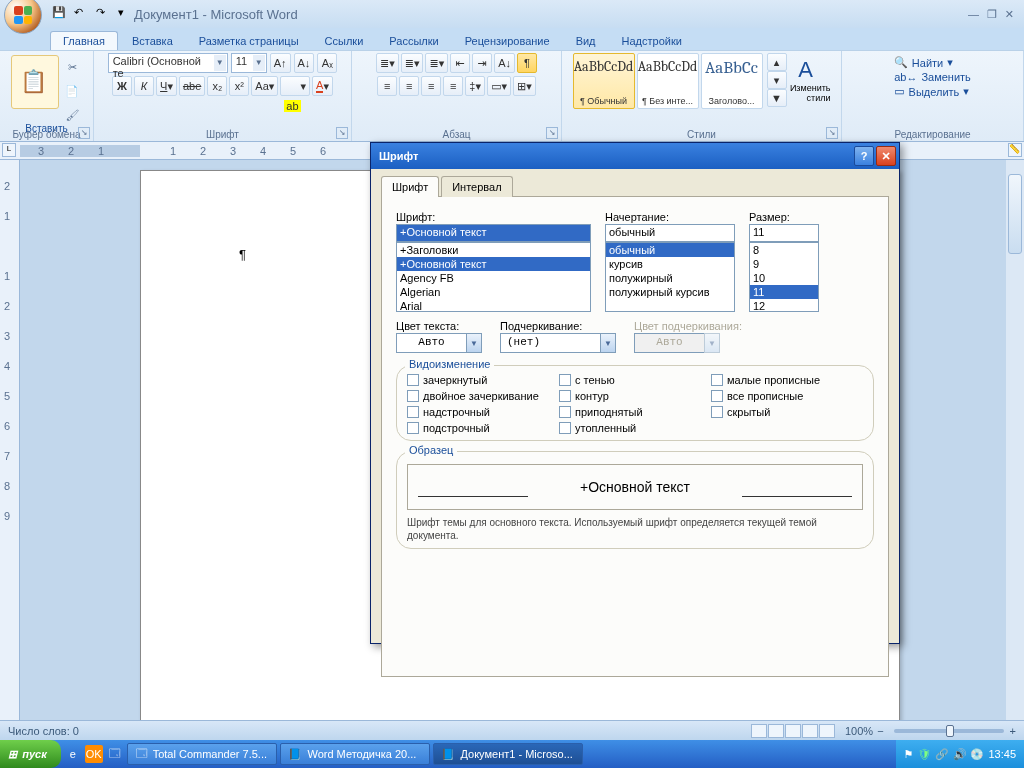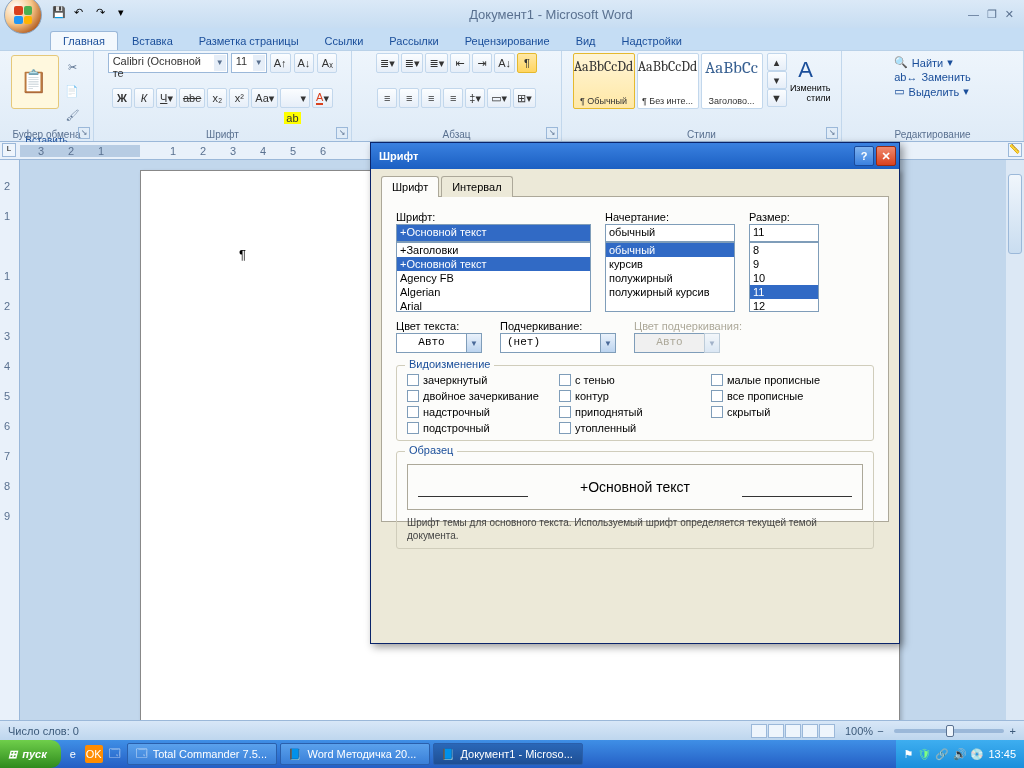--- a/index.html
+++ b/index.html
@@ -5,32 +5,32 @@
 * { box-sizing: border-box; margin: 0; padding: 0; font-family: "Segoe UI", Tahoma, sans-serif; font-size: 11px; }
 body { width: 1024px; height: 768px; overflow: hidden; background: #c5ddf4; position: relative; }
 
 
 .win-title { height: 28px; background: linear-gradient(#dbe9f7,#c7ddf2); display: flex; align-items: center; }
 .office-btn { width: 38px; height: 38px; margin: 2px 6px 0 4px; border-radius: 50%; background: radial-gradient(circle at 30% 30%, #fff, #f7c78a 45%, #b35c1f 80%); border:1px solid #8aa4c0; position: relative; z-index: 5; display:flex;align-items:center;justify-content:center;}
 .office-btn span{display:grid;grid-template:1fr 1fr/1fr 1fr;gap:1px;width:18px;height:18px;}
 .office-btn span i{display:block;border-radius:2px;}
 .qat { display:flex; gap:6px; align-items:center; margin-left:4px;}
 .qat .ic{width:16px;height:16px;display:inline-block;}
-.wtitle { flex:1; text-align:center; color:#5a7190; font-size:13px; }
+.wtitle { flex:1; color:#5a7190; font-size:13px; }
 .win-ctrl { display:flex; gap:8px; padding-right:10px; color:#5a7190; font-size:14px;}
 .win-ctrl span{cursor:pointer;}
 
 
 .tabs { height:22px; display:flex; align-items:flex-end; padding-left:50px; background:#c5ddf4; gap:2px;}
 .tab { padding:3px 12px; color:#1a4e9a; border-radius:3px 3px 0 0; cursor:pointer;}
 .tab.active { background:#f3f8fd; border:1px solid #9bb8d9; border-bottom:none; color:#1a4e9a; font-weight:normal;}
 
 
 .ribbon { height:92px; background:linear-gradient(#eef5fc,#dfebf7); border-top:1px solid #b9d1e8; border-bottom:1px solid #9bb8d9; display:flex; }
-.rgroup { border-right:1px solid #c2d7ec; padding:2px 6px 0 6px; display:flex; flex-direction:column; align-items:center; position:relative;gap:12px;}
+.rgroup { border-right:1px solid #c2d7ec; padding:2px 6px 0 6px; display:flex; flex-direction:column; align-items:center; position:relative;}
 .rgroup .glabel { position:absolute; bottom:1px; left:0; right:0; text-align:center; color:#5a7190; font-size:10px;}
 .rgroup .dlaunch { position:absolute; bottom:2px; right:3px; width:12px;height:12px; border:1px solid #9bb8d9; font-size:8px; line-height:9px; text-align:center; color:#5a7190;}
 
 .clip-big { width:48px; height:54px; background:#fff8de; border:1px solid #e5c87a; border-radius:3px; display:flex; flex-direction:column; align-items:center; justify-content:center; margin:2px 4px 0 0;}
 .clip-big .cbic{font-size:22px; color:#d49a2a;}
 .clip-side { display:flex; flex-direction:column; gap:4px; padding-top:4px;}
 .sic { width:20px;height:20px; border:1px solid transparent; display:flex;align-items:center;justify-content:center; color:#5a7190;}
 .rowv{display:flex;}
 
 .font-top { display:flex; gap:3px; align-items:center; margin-bottom:3px;}
@@ -65,37 +65,37 @@
 .dlg-title{height:26px;background:linear-gradient(#3a81e0,#1b5fc2);display:flex;align-items:center;color:#fff;padding:0 3px 0 8px;font-weight:bold;font-size:12px;}
 .dlg-title .sp{flex:1;}
 .dlg-title .tb{width:20px;height:20px;border-radius:2px;display:flex;align-items:center;justify-content:center;margin-left:2px;font-weight:bold;}
 .dlg-title .help{background:linear-gradient(#7fb3ef,#3a81e0);border:1px solid #1a4a9a;}
 .dlg-title .close{background:linear-gradient(#f08a6e,#d9411e);border:1px solid #9a2a10;}
 
 .dlg-body{padding:6px 10px 10px;}
 .dlg-tabs{display:flex;border-bottom:1px solid #aca899;}
 .dlg-tab{padding:4px 10px;border:1px solid #aca899;border-bottom:none;background:#ece9d8;margin-right:2px;border-radius:3px 3px 0 0;position:relative;top:1px;cursor:pointer;}
 .dlg-tab.active{background:#fcfcfa;z-index:2;}
-.dlg-page{border:1px solid #aca899;border-top:none;background:#fcfcfa;padding:14px 14px 24px;height:325px;position:relative;}
+.dlg-page{border:1px solid #aca899;border-top:none;background:#fcfcfa;padding:14px 14px 24px;height:480px;position:relative;}
 
 .fld-row{display:flex;gap:14px;margin-bottom:6px;}
 .fld{display:flex;flex-direction:column;}
 .fld label{margin-bottom:1px;}
 .tbox{border:1px solid #7f9db9;background:#fff;height:18px;padding:1px 3px;}
 .lbox{border:1px solid #7f9db9;background:#fff;overflow-y:scroll;font-size:11px;}
 .lbox div{padding:0 3px;line-height:14px;cursor:pointer;}
 .lbox .hl{background:#316ac5;color:#fff;}
 
 .sel-row{display:flex;gap:18px;margin-top:8px;}
 .combo{display:flex;}
 .combo .cv{border:1px solid #7f9db9;border-right:none;background:#fff;height:20px;padding:2px 6px;min-width:70px;text-align:center;font-family:Liberation Mono, monospace;}
 .combo .cb{width:16px;height:20px;border:1px solid #7f9db9;background:linear-gradient(#eaf2fb,#bcd4ef);display:flex;align-items:center;justify-content:center;font-size:8px;color:#4a6a99;}
 .disabled{color:#aca899;}
 
-.fieldset{border:1px solid #d0cdbb;border-radius:3px;margin-top:12px;padding:8px 10px 6px;position:relative;}
+.fieldset{border:1px solid #d0cdbb;border-radius:15px;margin-top:12px;padding:8px 10px 6px;position:relative;}
 .fieldset .legend{position:absolute;top:-8px;left:8px;background:#fcfcfa;padding:0 4px;color:#1a4e9a;}
 .chk-grid{display:grid;grid-template-columns:1fr 1fr 1fr;row-gap:4px;}
 .chk{display:flex;align-items:center;gap:4px;}
 .chk .box{width:12px;height:12px;border:1px solid #7f9db9;background:#fff;}
 
 .preview-box{border:1px solid #aca899;height:46px;margin-top:4px;display:flex;align-items:center;justify-content:center;position:relative;}
 .preview-box .ln{position:absolute;height:1px;background:#333;width:110px;bottom:12px;}
 .desc{margin-top:6px;color:#444;font-size:10px;line-height:13px;}
 
 .dlg-foot{display:flex;padding:6px 10px;align-items:center;}

